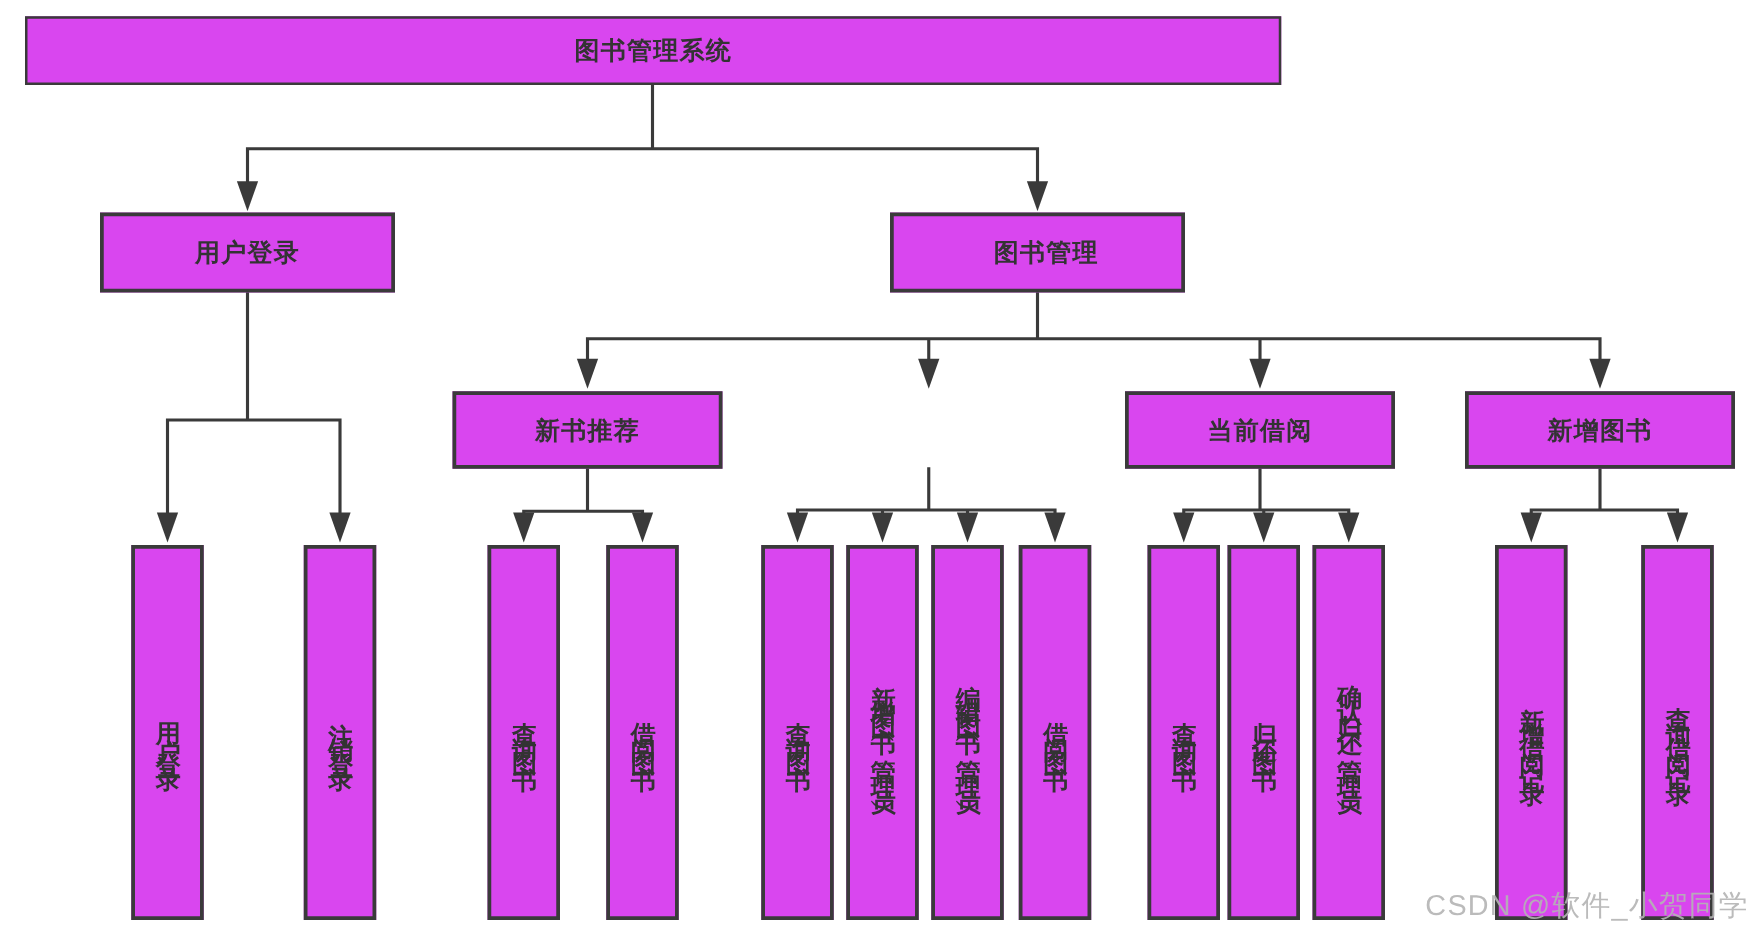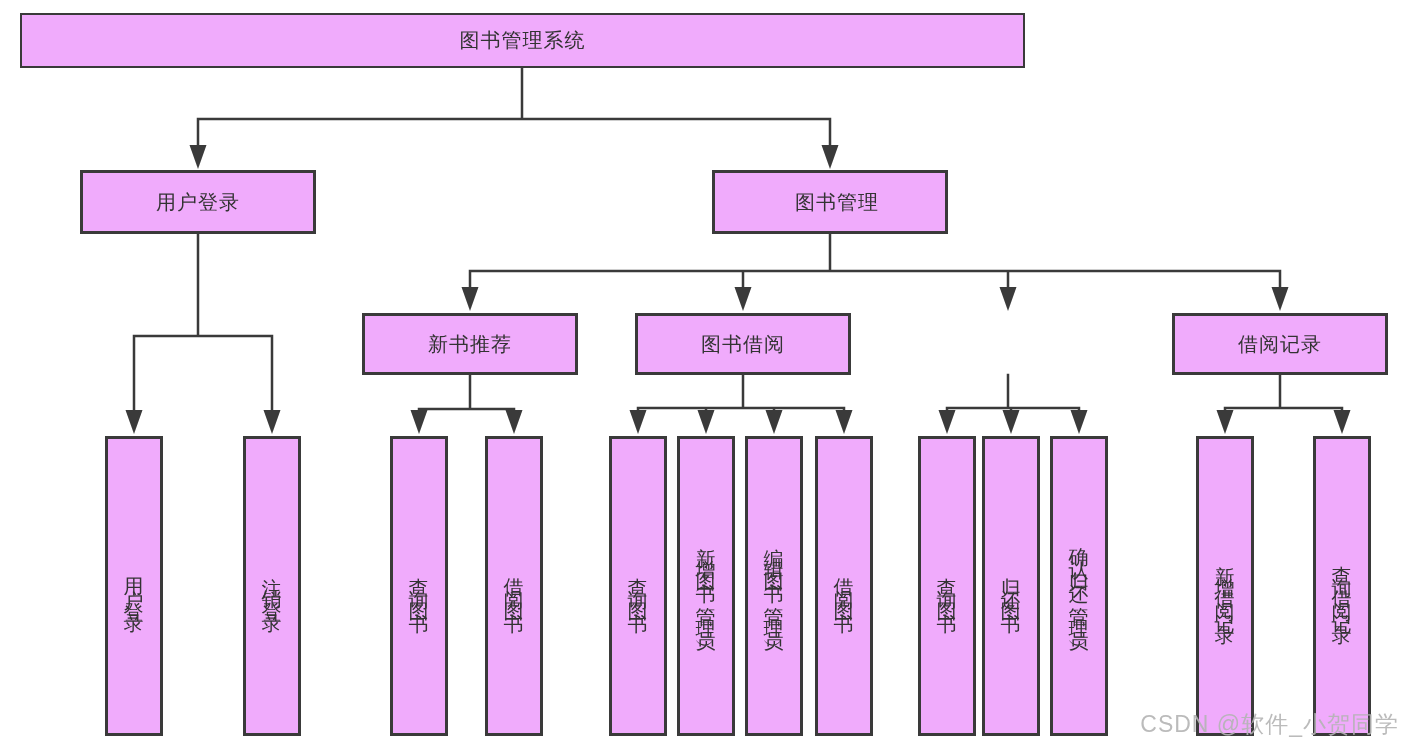--- a/index.html
+++ b/index.html
@@ -16,27 +16,28 @@
     color:var(--text-color);
     overflow:hidden;
   }
   .connectors{
     position:absolute;left:0;top:0;width:1405px;height:747px;
     color:var(--line-color);
   }
   .node{
     position:absolute;
     box-sizing:border-box;
-    background:#f0abfc;
+    background:#d946ef;
     border:3px solid var(--line-color);
     display:flex;align-items:center;justify-content:center;
     font-size:20px;
     letter-spacing:1px;
     color:var(--text-color);
     text-align:center;
+    font-weight:bold;
   }
   .node.root{border-width:2px;}
   .node.vert span{
     writing-mode:vertical-rl;
     text-orientation:mixed;
     letter-spacing:12px;
     font-size:20px;
     line-height:1;
     white-space:nowrap;
   }
@@ -134,25 +135,25 @@
   <div class="node n-user-login">
     <span>用户登录</span>
   </div>
   <div class="node n-book-mgmt">
     <span>图书管理</span>
   </div>
 
   <div class="node n-new-rec">
     <span>新书推荐</span>
   </div>
-  <div class="node n-book-borrow">
-    <span>图书借阅</span>
+  <div class="node n-cur-borrow">
+    <span>当前借阅</span>
   </div>
   <div class="node n-borrow-rec">
-    <span>借阅记录</span>
+    <span>新增图书</span>
   </div>
 
   <div class="node vert leaf l-1a">
     <span>用户登录</span>
   </div>
   <div class="node vert leaf l-1b">
     <span>注销登录</span>
   </div>
 
   <div class="node vert leaf l-2a">

